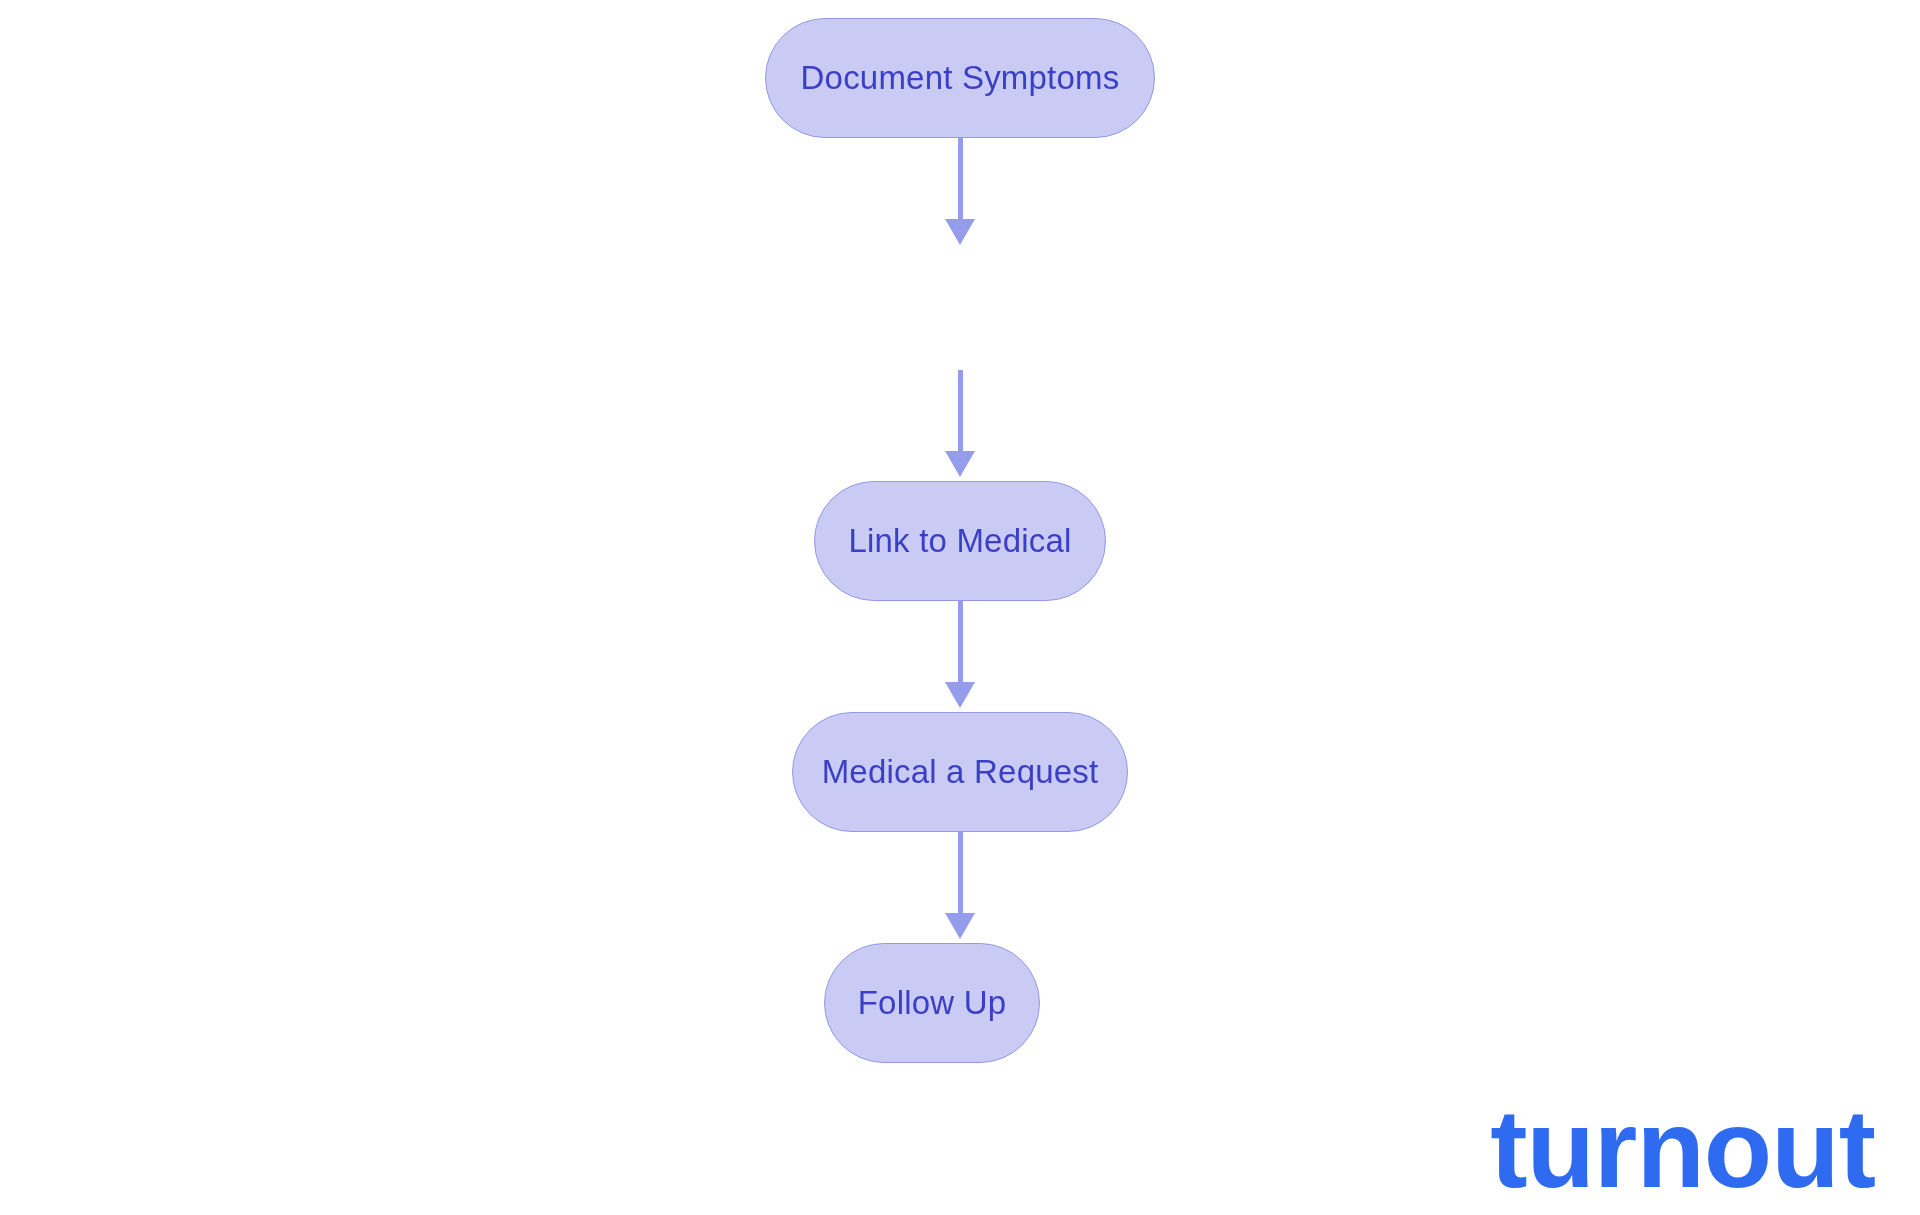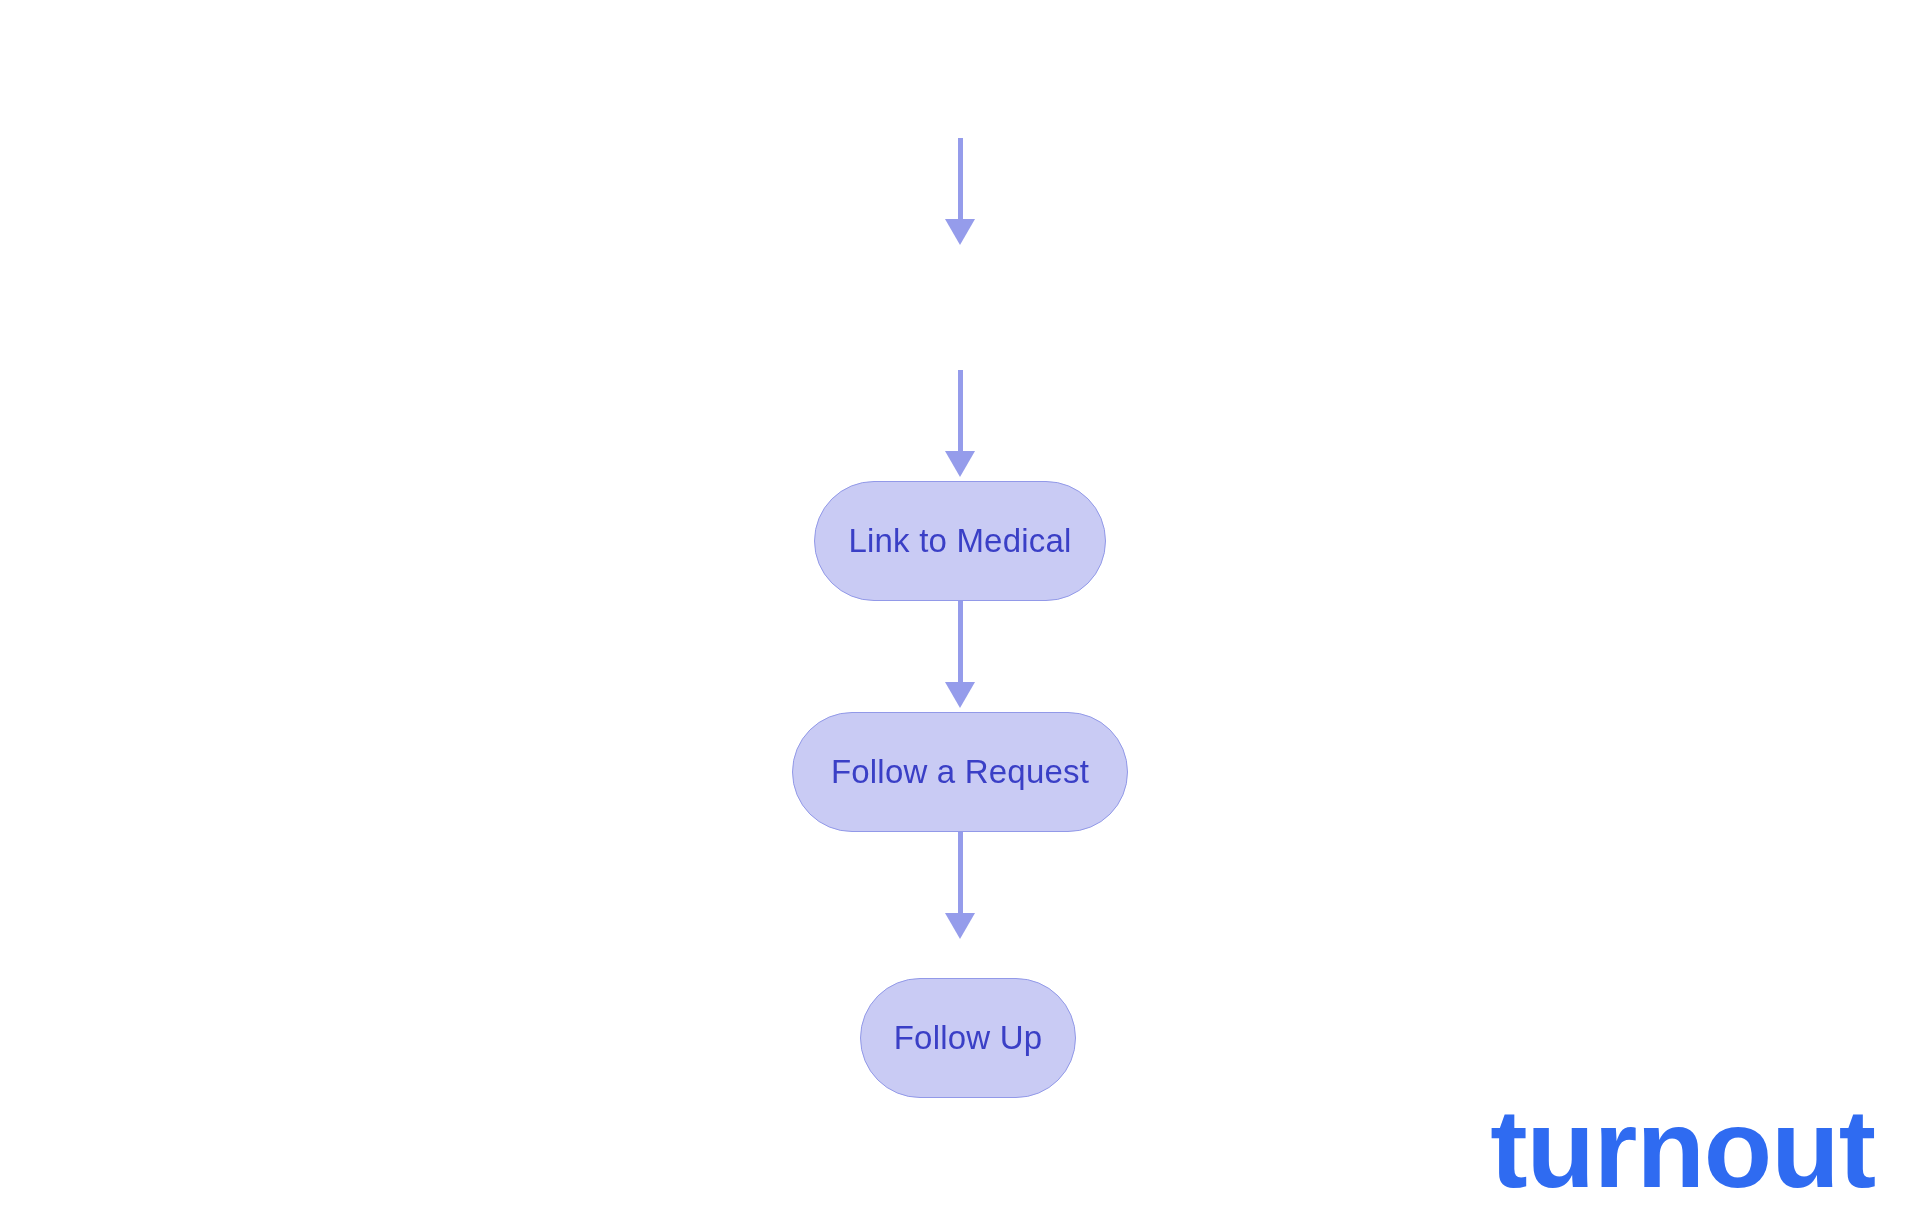--- a/index.html
+++ b/index.html
@@ -37,21 +37,21 @@
     font-size: 33px;
     font-weight: 500;
     letter-spacing: 0.2px;
     color: var(--node-text);
     white-space: nowrap;
   }
   .node-1 { top: 18px;  left: 765px; width: 390px; }
   .node-2 { top: 250px; left: 742px; width: 436px; }
   .node-3 { top: 481px; left: 814px; width: 292px; }
   .node-4 { top: 712px; left: 792px; width: 336px; }
-  .node-5 { top: 943px; left: 860px; width: 216px; margin-top: 35px; }
+  .node-5 { top: 943px; left: 824px; width: 216px; }
 
   .arrow {
     position: absolute;
     left: 945px;           
     width: 30px;
     height: 107px;
     display: flex;
     flex-direction: column;
     align-items: center;
   }
@@ -81,20 +81,23 @@
     letter-spacing: -1px;
     line-height: 1;
     color: var(--logo);
   }
 </style>
 </head>
 <body>
 
 <div class="canvas">
 
+  <div class="node node-1">
+    <span>Document Symptoms</span>
+  </div>
 
   <div class="arrow arrow-1">
     <div class="stem"></div>
     <div class="head"></div>
   </div>
 
 
   <div class="arrow arrow-2">
     <div class="stem"></div>
     <div class="head"></div>
@@ -103,21 +106,21 @@
   <div class="node node-3">
     <span>Link to Medical</span>
   </div>
 
   <div class="arrow arrow-3">
     <div class="stem"></div>
     <div class="head"></div>
   </div>
 
   <div class="node node-4">
-    <span>Follow a Request</span>
+    <span>Medical a Request</span>
   </div>
 
   <div class="arrow arrow-4">
     <div class="stem"></div>
     <div class="head"></div>
   </div>
 
   <div class="node node-5">
     <span>Follow Up</span>
   </div>

